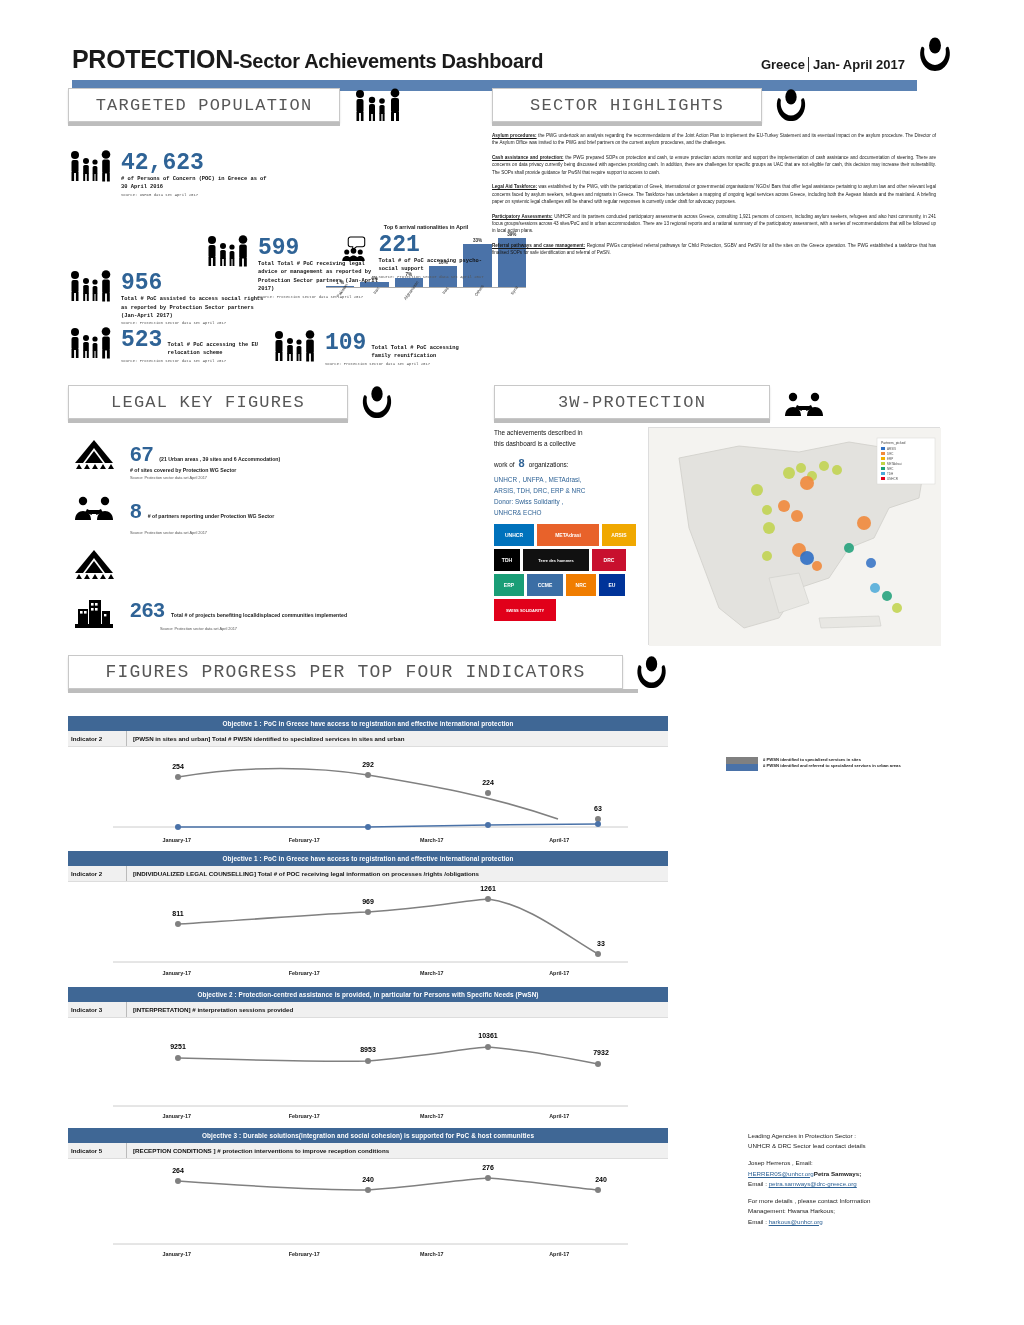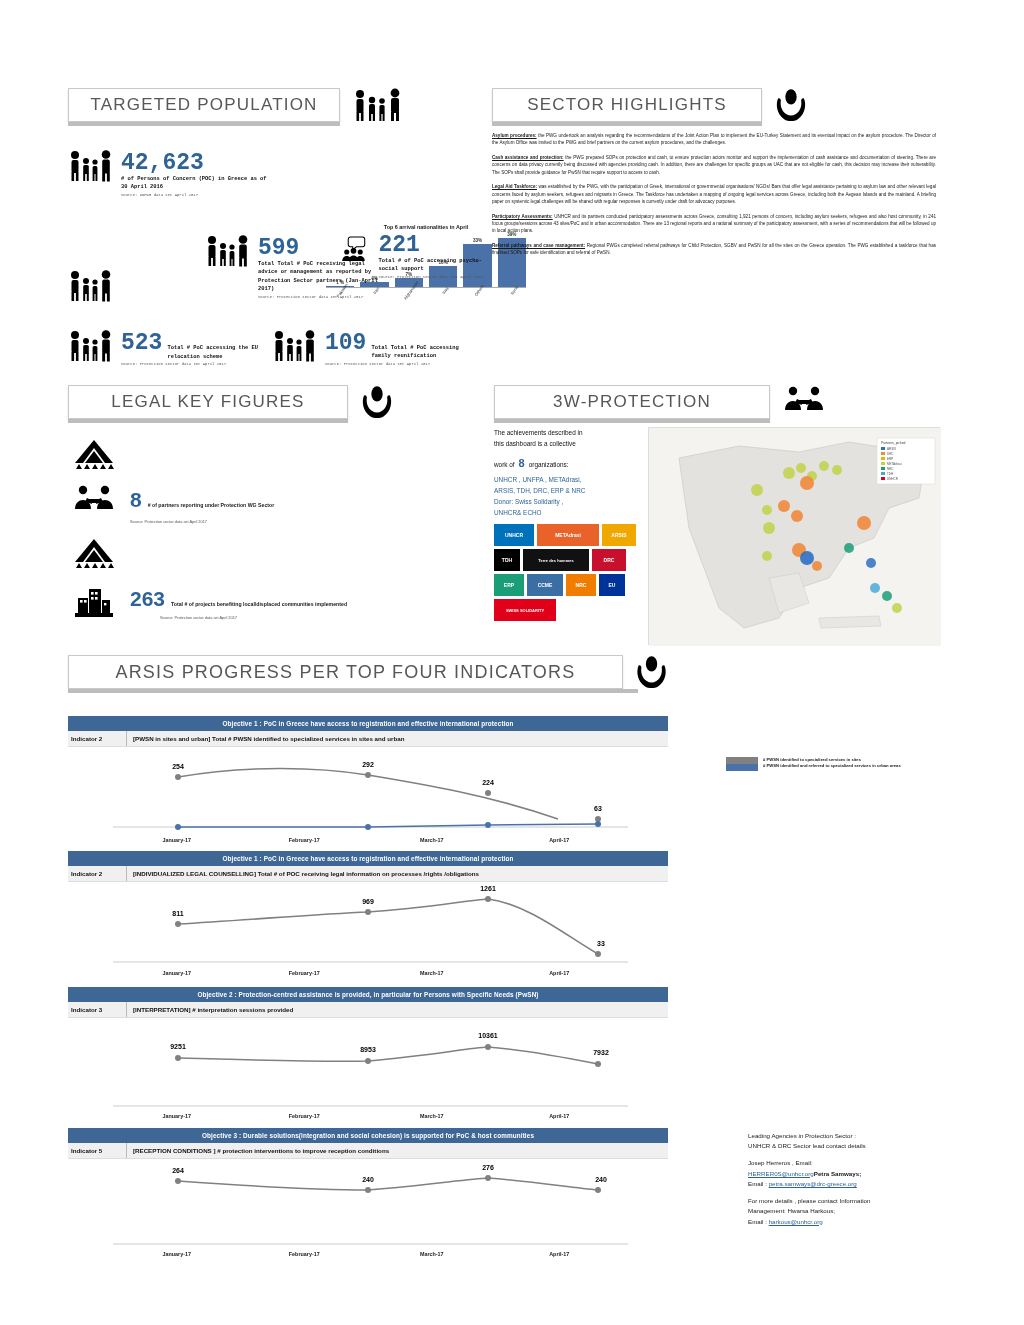--- a/index.html
+++ b/index.html
@@ -19,21 +19,21 @@
   .title { font-size: 23px; font-weight: bold; letter-spacing: -0.3px; white-space: nowrap;}
   .title .t-main { font-size: 25px; }
   .title .t-sub { font-size: 20px; }
   .header-right { display:flex; align-items:flex-end; gap:10px; padding-bottom:2px;}
   .loc { font-size: 13px; font-weight: bold; white-space: nowrap; }
   .loc .sep { border-left: 1px solid #333; margin: 0 3px; padding-left: 4px; }
   .header-bar { margin-top: 6px; height: 11px; background: #5b82b3; width: 845px; }
   .hands-icon { width: 34px; height: 36px; flex: 0 0 auto; }
 
   
-  .banner { position: relative; display: flex; align-items: flex-start; }
+  .banner { position: relative; display: flex; align-items: flex-end; font-family: Liberation Mono, monospace; }
   .banner-box {
     border: 1px solid #c8c8c8; background: #fff;
     height: 34px; display: flex; align-items: center; justify-content: center;
     box-shadow: 0 2px 2px rgba(0,0,0,0.12);
   }
   .banner-box span { font-size: 17px; letter-spacing: 1.2px; color: #575757; font-weight: 500;}
   .banner-underline { position:absolute; left:0; bottom:-4px; height:4px; background:#bdbdbd; }
   .banner-icon { margin-left: 12px; }
 
   
@@ -117,20 +117,37 @@
   .contact p { font-size:6.2px; line-height:1.65; margin-bottom:7px; }
   .contact a { color:#2f6396; text-decoration: underline; }
 
   .b { font-weight:bold; }
 </style>
 </head>
 <body>
 
 <div class="page">
 
+  <div class="header">
+    <div class="header-row">
+      <div class="title">
+        <span class="t-main">PROTECTION</span><span class="t-sub">-Sector Achievements Dashboard</span>
+      </div>
+      <div class="header-right">
+        <div class="loc">
+          <span>Greece</span><span class="sep">Jan- April 2017</span>
+        </div>
+        <svg class="hands-icon" viewBox="0 0 40 42">
+          <ellipse cx="20" cy="11" rx="7" ry="9.5" fill="#000"></ellipse>
+          <path d="M4 13 C1 20 2 32 12 39 C16 41.5 24 41.5 28 39 C38 32 39 20 36 13 C34.5 12 33 13 32.5 15 C33.5 21 32 28 26 32 C22 34.5 18 34.5 14 32 C8 28 6.5 21 7.5 15 C7 13 5.5 12 4 13 Z" fill="#000"></path>
+        </svg>
+      </div>
+    </div>
+    <div class="header-bar"></div>
+  </div>
 
   <div class="tp">
     <div class="banner">
       <div class="banner-box tp-banner-box">
         <span>TARGETED POPULATION</span>
         <div class="banner-underline" style="width:272px;"></div>
       </div>
       <svg class="banner-icon" width="56" height="34" viewBox="0 0 56 34">
         <g fill="#000">
           <circle cx="8" cy="6" r="4"></circle>
@@ -234,23 +251,28 @@
           <circle cx="27" cy="12" r="2.6"></circle>
             <rect x="24.6" y="16" width="4.8" height="8" rx="1.5"></rect>
             <rect x="24.6" y="23" width="1.9" height="8"></rect>
             <rect x="27.5" y="23" width="1.9" height="8"></rect>
           <circle cx="38" cy="4.5" r="4.3"></circle>
             <rect x="34.2" y="9.5" width="7.6" height="14" rx="2"></rect>
             <rect x="34.2" y="22.5" width="2.9" height="9"></rect>
             <rect x="38.9" y="22.5" width="2.9" height="9"></rect>
         </g>
       </svg>
-    </div>
-
-    <div class="stat" style="margin-top:28px;">
+      <div class="stat-body">
+        <div class="stat-num">956</div>
+        <div class="stat-desc">Total # PoC assisted to access social rights as reported by Protection Sector partners (Jan-April 2017)</div>
+        <div class="stat-src">Source: Protection sector data set April 2017</div>
+      </div>
+    </div>
+
+    <div class="stat" style="">
       <svg class="fam-icon" width="46" height="32" viewBox="0 0 46 32">
         <g fill="#000">
           <circle cx="7" cy="5" r="4"></circle>
             <rect x="3.5" y="10" width="7" height="13" rx="2"></rect>
             <rect x="3.5" y="22" width="2.6" height="9"></rect>
             <rect x="7.9" y="22" width="2.6" height="9"></rect>
           <circle cx="18" cy="11" r="3"></circle>
             <rect x="15.2" y="15" width="5.6" height="9" rx="1.6"></rect>
             <rect x="15.2" y="23" width="2" height="8"></rect>
             <rect x="18.8" y="23" width="2" height="8"></rect>
@@ -390,20 +412,28 @@
           <path d="M22 9 L33 24 L11 24 Z" fill="#fff"></path>
           <path d="M22 12 L31 24 L13 24 Z" fill="#000"></path>
           <g fill="#000">
               <path d="M4 30 L7 25 L10 30 Z"></path>
               <path d="M12 30 L15 25 L18 30 Z"></path>
               <path d="M20 30 L23 25 L26 30 Z"></path>
               <path d="M28 30 L31 25 L34 30 Z"></path>
               <path d="M36 30 L39 25 L42 30 Z"></path>
             </g>
         </svg>
+      </div>
+      <div class="kf-text">
+        <div class="kf-inline">
+          <span class="kf-num">67</span>
+          <span class="kf-note">(21 Urban areas , 39 sites and 6 Accommodation)</span>
+        </div>
+        <div class="kf-desc"># of sites covered by Protection WG Sector</div>
+        <div class="kf-src">Source: Protection sector data set April 2017</div>
       </div>
     </div>
 
     <div class="kf-row" style="margin-top:16px">
       <div class="kf-icon">
         <svg width="44" height="26" viewBox="0 0 44 26">
           <g fill="#000">
             <circle cx="11" cy="5" r="4.2"></circle>
               <path d="M3 24 c0-6 4-9 8-9 s8 3 8 9 z"></path>
             <circle cx="33" cy="5" r="4.2"></circle>
@@ -567,21 +597,21 @@
               <text x="238" y="52" font-size="3" fill="#555" font-family="Liberation Sans">UNHCR</text>
           </g>
         </svg>
       </div>
     </div>
   </div>
 
   <div class="sp">
     <div class="banner">
       <div class="banner-box sp-banner-box">
-        <span style="font-size:18px">ARSIS PROGRESS PER TOP FOUR INDICATORS</span>
+        <span style="font-size:18px">FIGURES PROGRESS PER TOP FOUR INDICATORS</span>
         <div class="banner-underline" style="width:570px;"></div>
       </div>
       <svg class="banner-icon" width="34" height="34" viewBox="0 0 40 42">
         <ellipse cx="20" cy="11" rx="7" ry="9.5" fill="#000"></ellipse>
         <path d="M4 13 C1 20 2 32 12 39 C16 41.5 24 41.5 28 39 C38 32 39 20 36 13 C34.5 12 33 13 32.5 15 C33.5 21 32 28 26 32 C22 34.5 18 34.5 14 32 C8 28 6.5 21 7.5 15 C7 13 5.5 12 4 13 Z" fill="#000"></path>
       </svg>
     </div>
   </div>
 
   <div class="chart-block" style="top:716px;">

